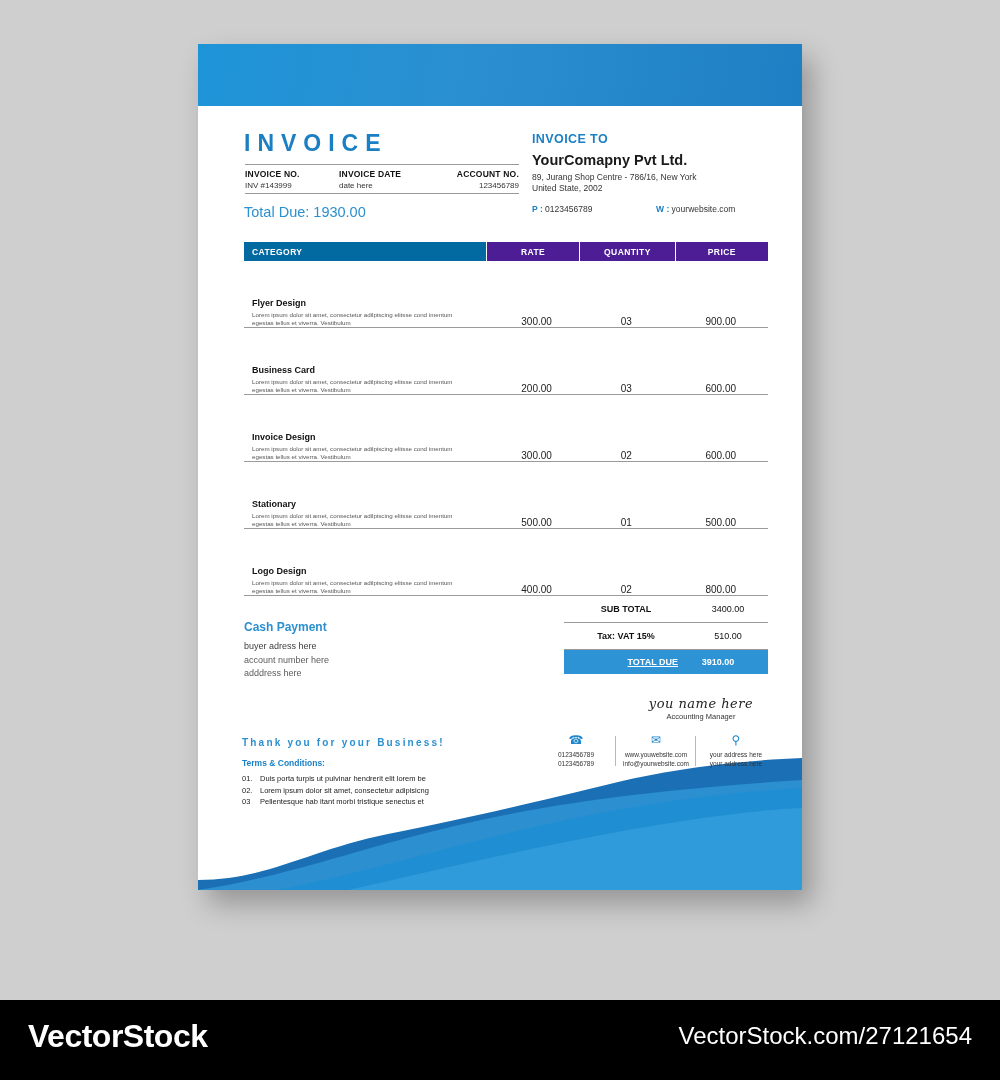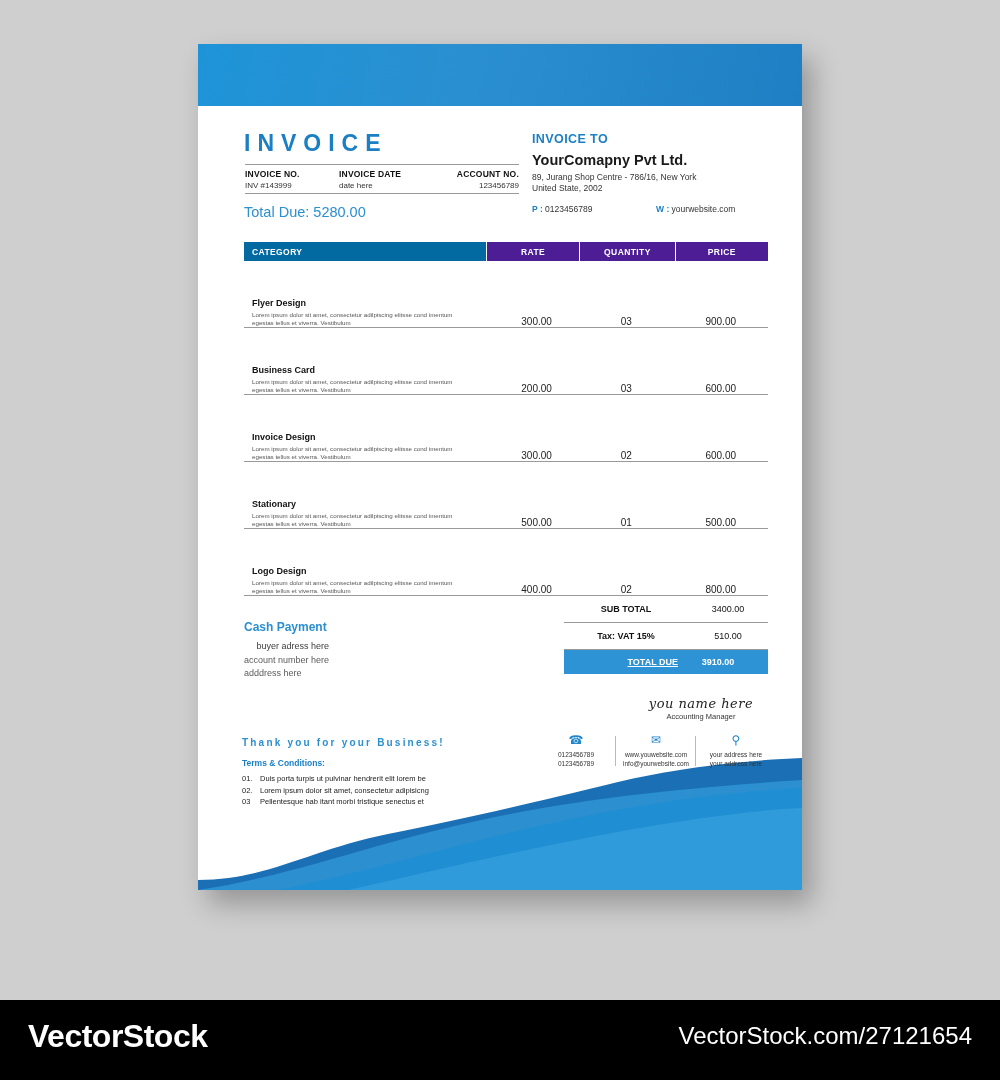--- a/index.html
+++ b/index.html
@@ -233,21 +233,21 @@
     color: #2b8fd0;
   }
   #payment-lines {
     position: absolute;
     left: 38px;
     top: 596px;
     font-size: 9px;
     line-height: 13.5px;
     color: #5b5b5b;
   }
-  #payment-lines .l1 { color: #3d3d3d; text-align: right; }
+  #payment-lines .l1 { color: #3d3d3d; }
   
   #signature {
     position: absolute;
     left: 420px;
     top: 652px;
     width: 150px;
     text-align: center;
   }
   #sign-name {
     font-family: "DejaVu Serif", serif;
@@ -370,21 +370,21 @@
         <div class="mc2 meta-head">INVOICE DATE</div>
         <div class="mc3 meta-head">ACCOUNT NO.</div>
       </div>
       <div class="meta-row">
         <div class="mc1 meta-val">INV #143999</div>
         <div class="mc2 meta-val">date here</div>
         <div class="mc3 meta-val">123456789</div>
       </div>
     </div>
 
-    <div id="total-due-top">Total Due: 5280.00</div>
+    <div id="total-due-top">Total Due: 1930.00</div>
 
     <div id="invoice-to-label">INVOICE TO</div>
     <div id="company-name">YourComapny Pvt Ltd.</div>
     <div id="company-addr">
       <div>89, Jurang Shop Centre - 786/16, New York</div>
       <div>United State, 2002</div>
     </div>
     <div id="contact-line">
       <span class="lbl">P :</span>
       <span>0123456789</span>

